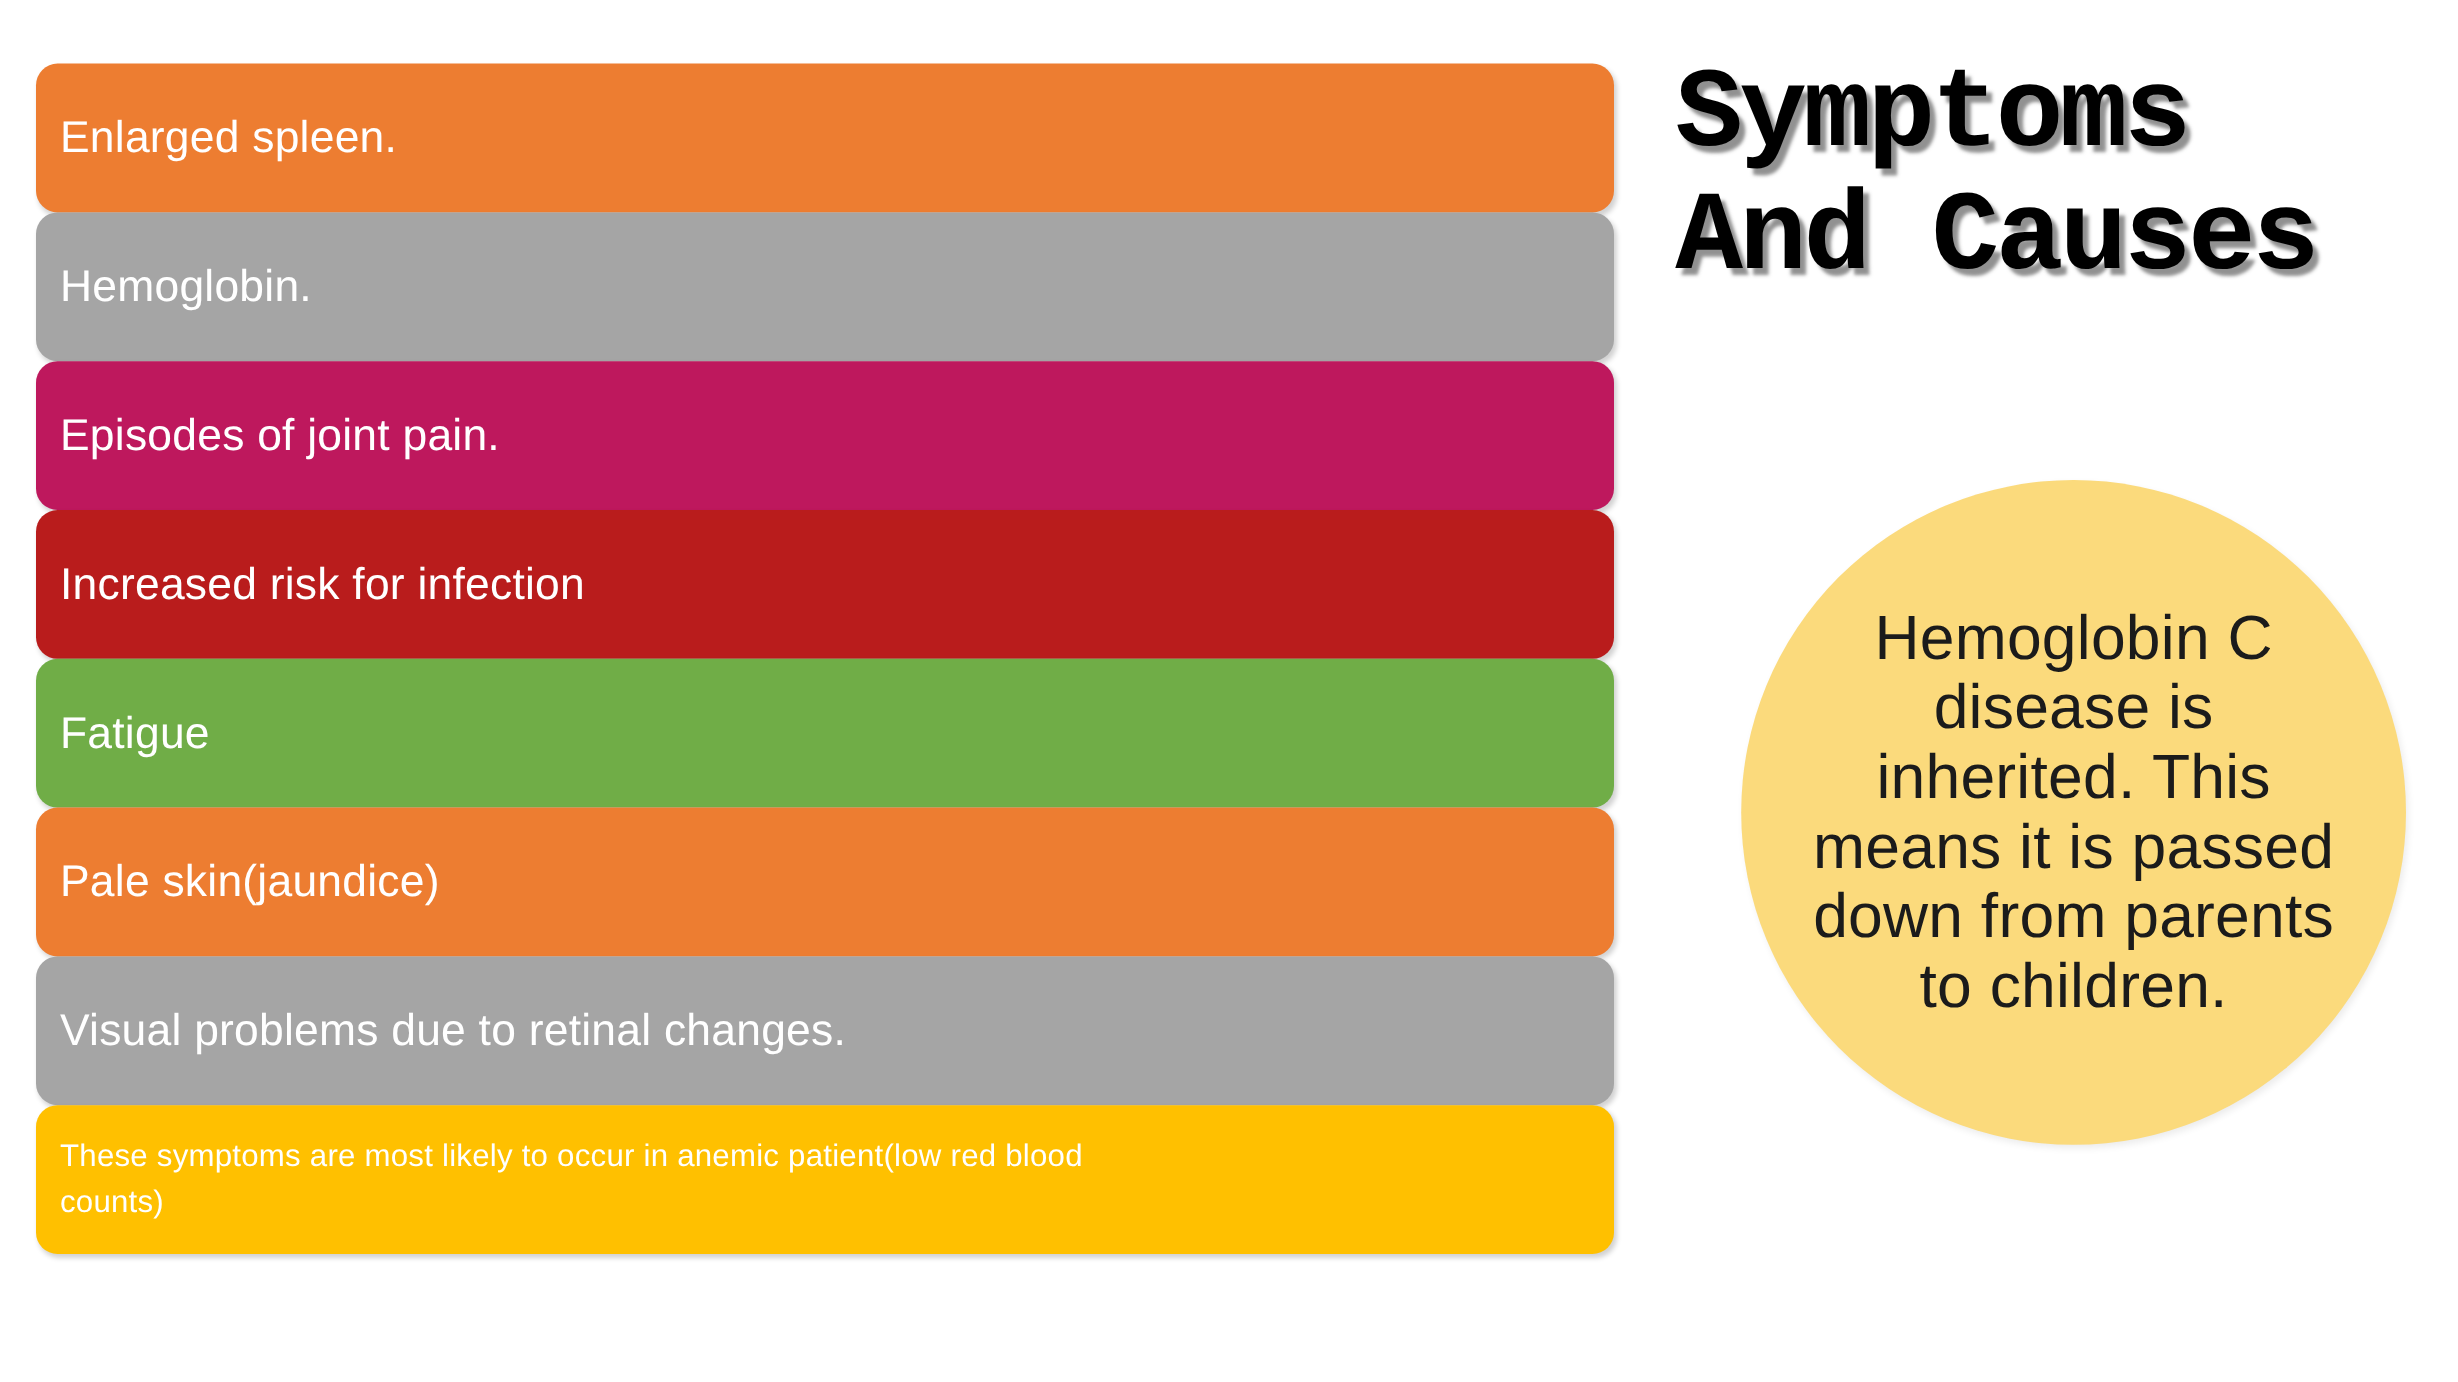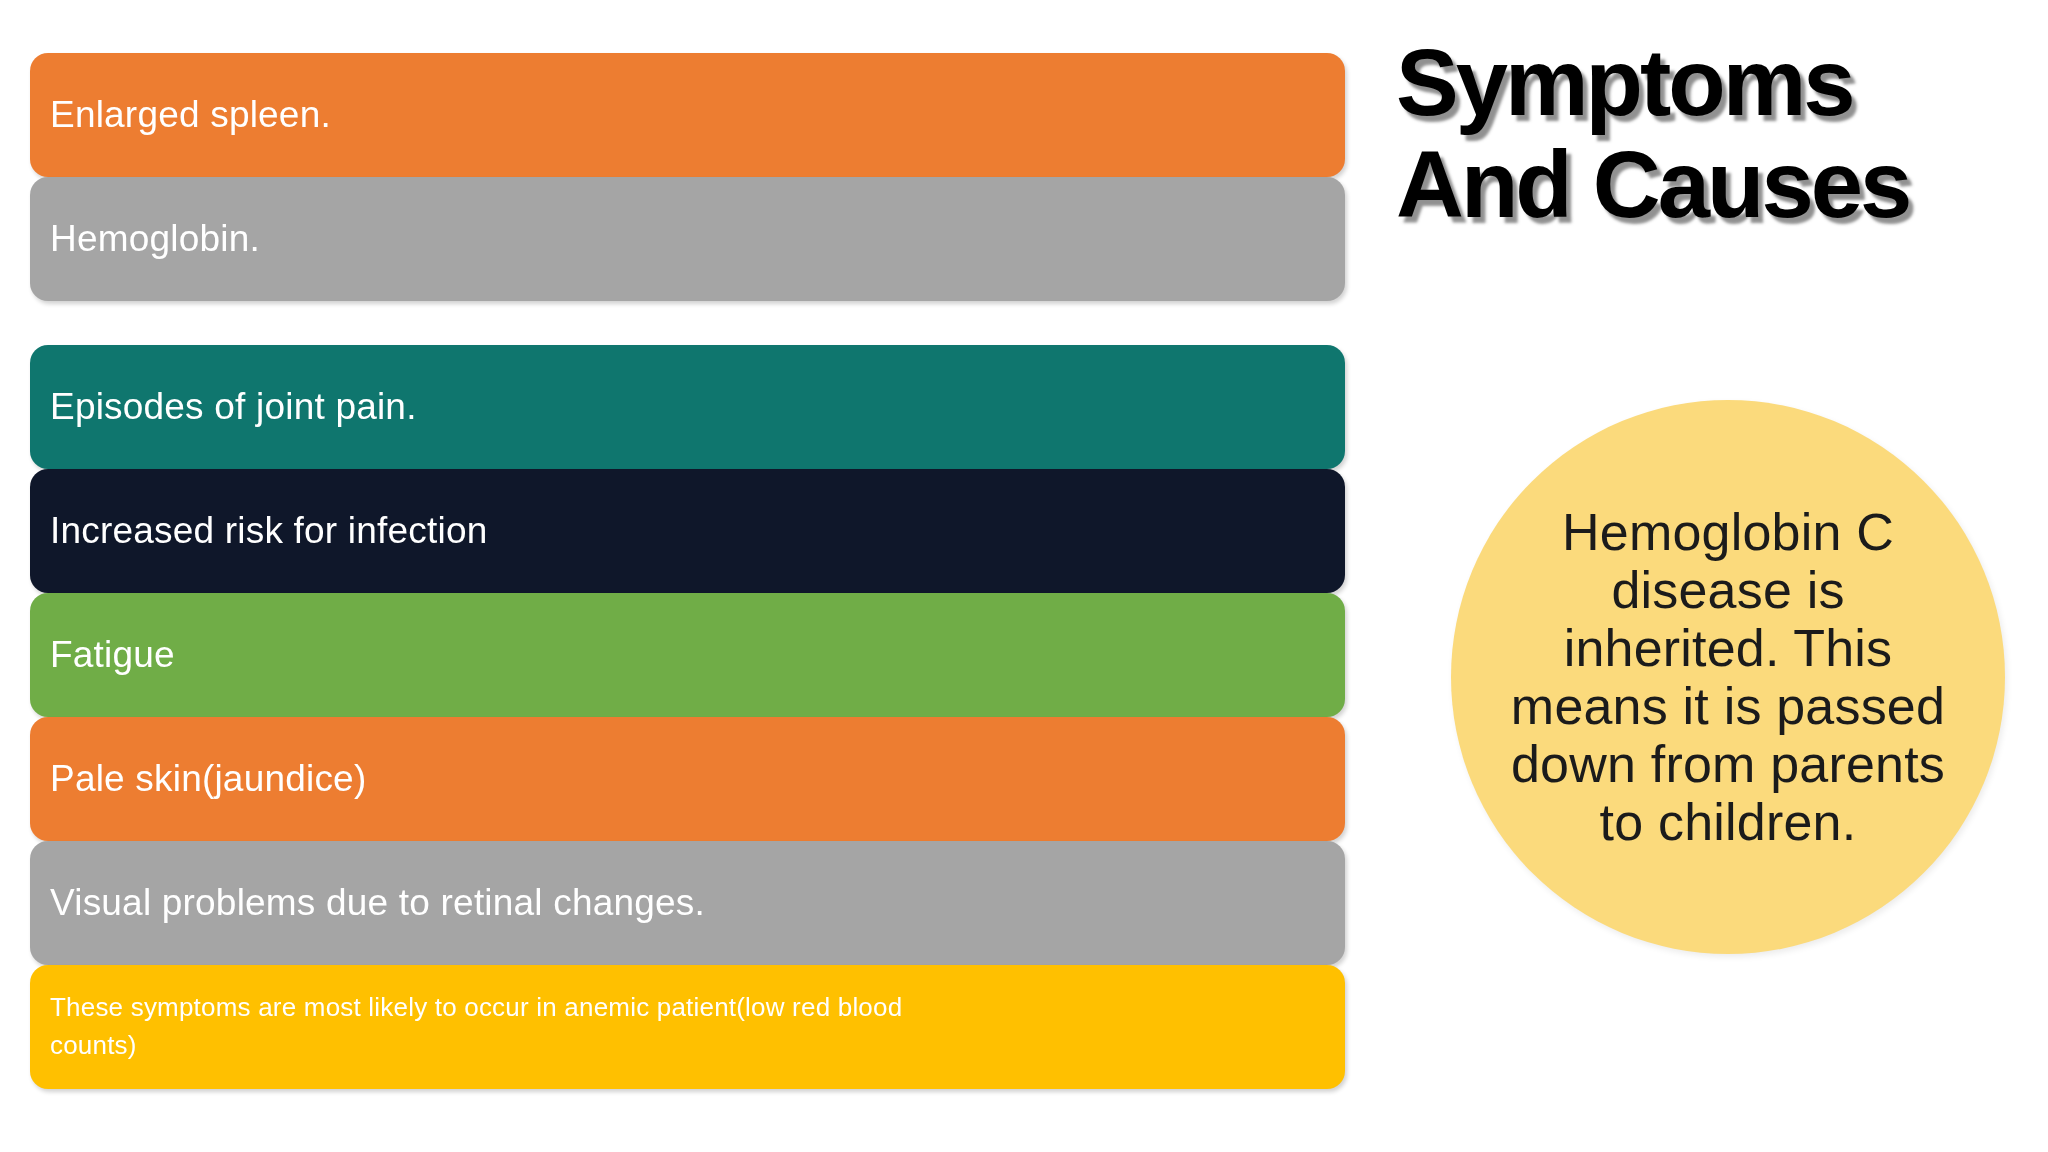--- a/index.html
+++ b/index.html
@@ -48,23 +48,23 @@
   }
   .bar.small .bar-label {
     font-size: 26px;
     line-height: 1.45;
   }
 
   
   .slide-title {
     position: absolute;
     left: 1396px;
-    top: 32px;
+    top: 46px;
     width: 620px;
-    font-family: Liberation Sans, sans-serif;
+    font-family: Liberation Mono, monospace;
     font-weight: bold;
     font-size: 94px;
     line-height: 1.09;
     letter-spacing: -3px;
     color: #000000;
     white-space: pre-line;
     text-shadow: 5px 6px 3px rgba(55,55,55,0.55);
   }
 
   
@@ -94,24 +94,24 @@
 
 <div class="slide">
 
   <div class="bars">
       <div class="bar" style="background: rgb(237, 125, 49);">
         <span class="bar-label" style="color: rgb(255, 255, 255);">Enlarged spleen.</span>
       </div>
       <div class="bar" style="background: rgb(165, 165, 165);">
         <span class="bar-label" style="color: rgb(255, 255, 255);">Hemoglobin.</span>
       </div>
-      <div class="bar" style="background: #0f766e; margin-top: 44px;">
+      <div class="bar" style="background: #be185d;">
         <span class="bar-label" style="color: rgb(255, 255, 255);">Episodes of joint pain.</span>
       </div>
-      <div class="bar" style="background: #0f172a;">
+      <div class="bar" style="background: #b91c1c;">
         <span class="bar-label" style="color: rgb(255, 255, 255);">Increased risk for infection</span>
       </div>
       <div class="bar" style="background: rgb(112, 173, 71);">
         <span class="bar-label" style="color: rgb(255, 255, 255);">Fatigue</span>
       </div>
       <div class="bar" style="background: rgb(237, 125, 49);">
         <span class="bar-label" style="color: rgb(255, 255, 255);">Pale skin(jaundice)</span>
       </div>
       <div class="bar" style="background: rgb(165, 165, 165);">
         <span class="bar-label" style="color: rgb(255, 255, 255); text-align: center;">Visual problems due to retinal changes.</span>

